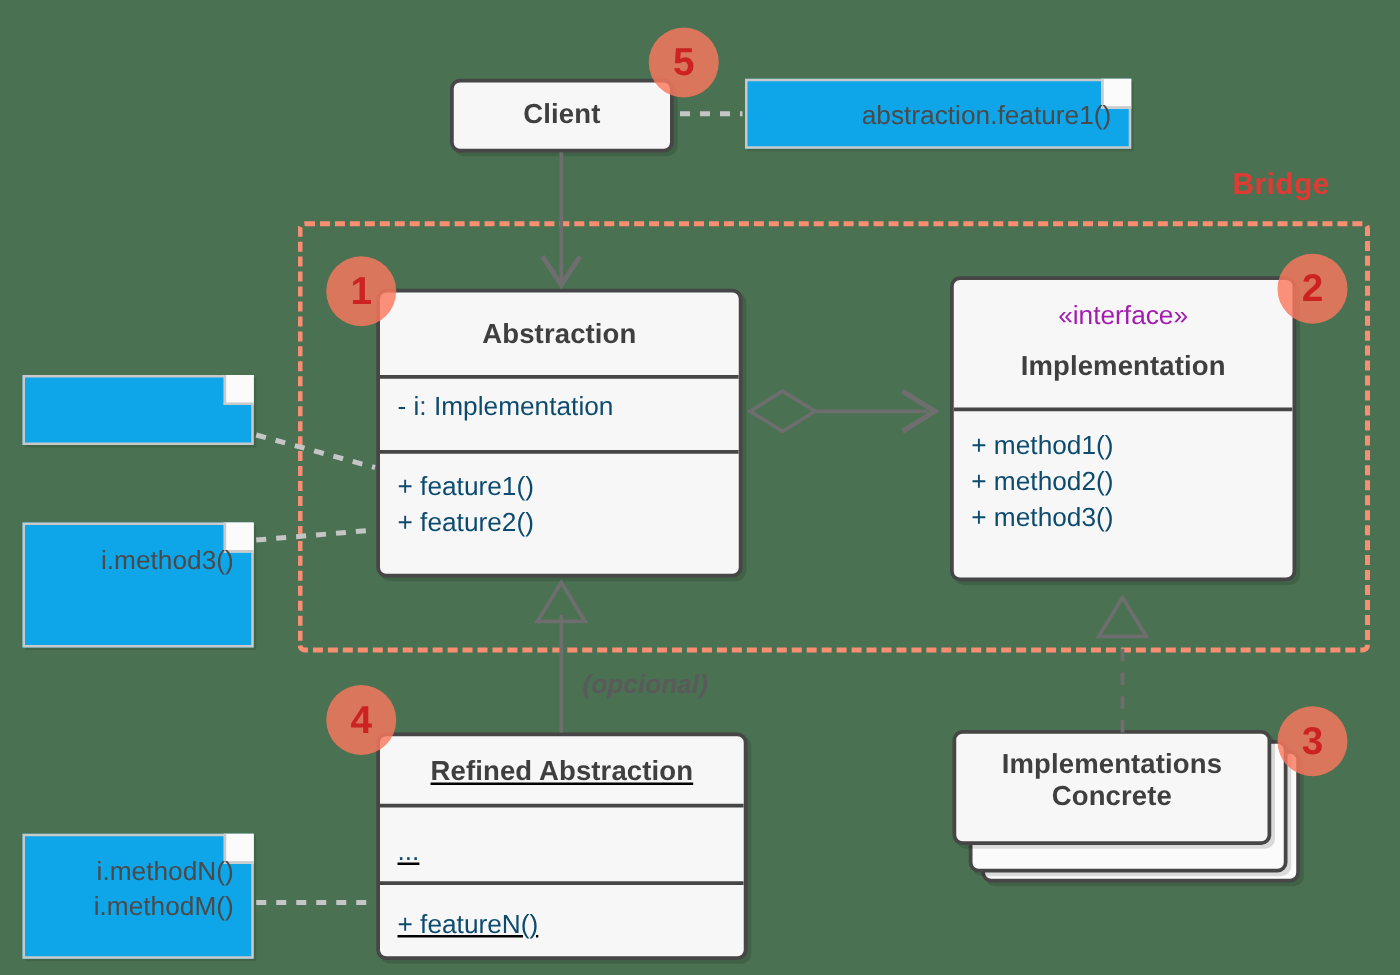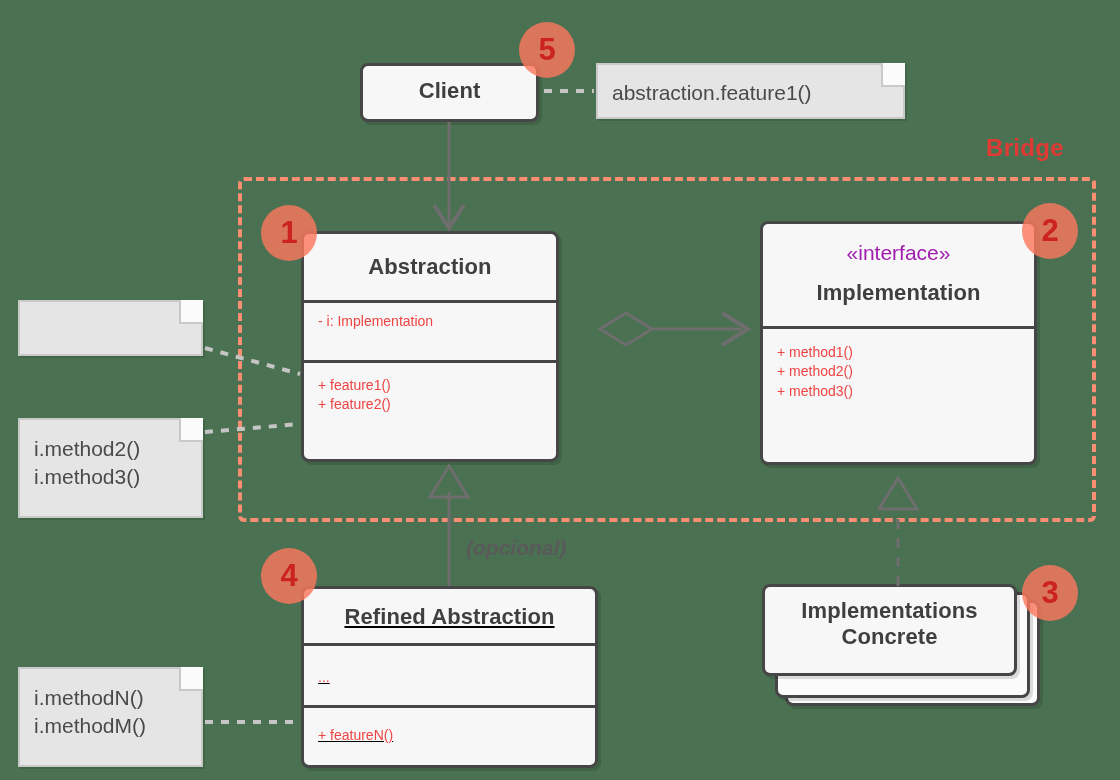--- a/index.html
+++ b/index.html
@@ -45,37 +45,38 @@
     letter-spacing: .1px;
   }
   .uml-stereotype {
     text-align: center;
     font-size: 21px;
     font-weight: normal;
     color: #a21caf;
     line-height: 1.15;
   }
   .uml-line {
-    font-size: 14px;
-    color: #ef4444;
+    font-size: 21px;
+    color: #0c4a6e;
     line-height: 1.38;
     white-space: nowrap;
   }
 
   
   .note {
     position: absolute;
-    background: #e5e5e5;
+    background: #0ea5e9;
     border: 2px solid #c9c9c9;
     box-sizing: border-box;
     color: #4a4a4a;
     font-size: 21px;
     line-height: 1.32;
     padding: 10px 14px;
     box-shadow: 2px 2px 0 rgba(0,0,0,0.10);
+    text-align: right;
   }
   .note .fold {
     position: absolute;
     top: -2px;
     right: -2px;
     width: 22px;
     height: 22px;
     background: #fbfbfb;
     border-left: 2px solid #c9c9c9;
     border-bottom: 2px solid #c9c9c9;
@@ -156,21 +157,21 @@
     <line x1="205" y1="432" x2="300" y2="424" stroke="#c5c5c5" stroke-width="4" stroke-dasharray="8,8"></line>
     <line x1="205" y1="722" x2="300" y2="722" stroke="#c5c5c5" stroke-width="4" stroke-dasharray="8,8"></line>
   </svg>
 
   <div class="opt-label" style="left:466px; top:536px;">(opcional)</div>
 
   <div class="uml-box" style="left:360px; top:63px; width:179px; height:59px;">
     <div class="uml-section uml-title" style="line-height:40px; padding:5px 10px;">Client</div>
   </div>
 
-  <div class="uml-box" style="left:301px; top:231px; width:258px; height:231px;">
+  <div class="uml-box" style="left:301px; top:231px; width:293px; height:231px;">
     <div class="uml-section uml-title" style="height:66px; line-height:48px;">Abstraction</div>
     <div class="uml-section" style="height:60px;">
       <div class="uml-line">- i: Implementation</div>
     </div>
     <div class="uml-section" style="height:102px; padding-top:13px;">
       <div class="uml-line">+ feature1()</div>
       <div class="uml-line">+ feature2()</div>
     </div>
   </div>
 
@@ -209,21 +210,20 @@
     <span class="fold"></span>
     <div class="note-text" style="line-height:36px;">abstraction.feature1()</div>
   </div>
 
   <div class="note" style="left:18px; top:300px; width:185px; height:56px;">
     <span class="fold"></span>
   </div>
 
   <div class="note" style="left:18px; top:418px; width:185px; height:100px; padding-top:15px;">
     <span class="fold"></span>
-    <div class="note-text">i.method2()</div>
     <div class="note-text">i.method3()</div>
   </div>
 
   <div class="note" style="left:18px; top:667px; width:185px; height:100px; padding-top:15px;">
     <span class="fold"></span>
     <div class="note-text">i.methodN()</div>
     <div class="note-text">i.methodM()</div>
   </div>
 
   <div class="badge" style="left:261px; top:205px;">1</div>

